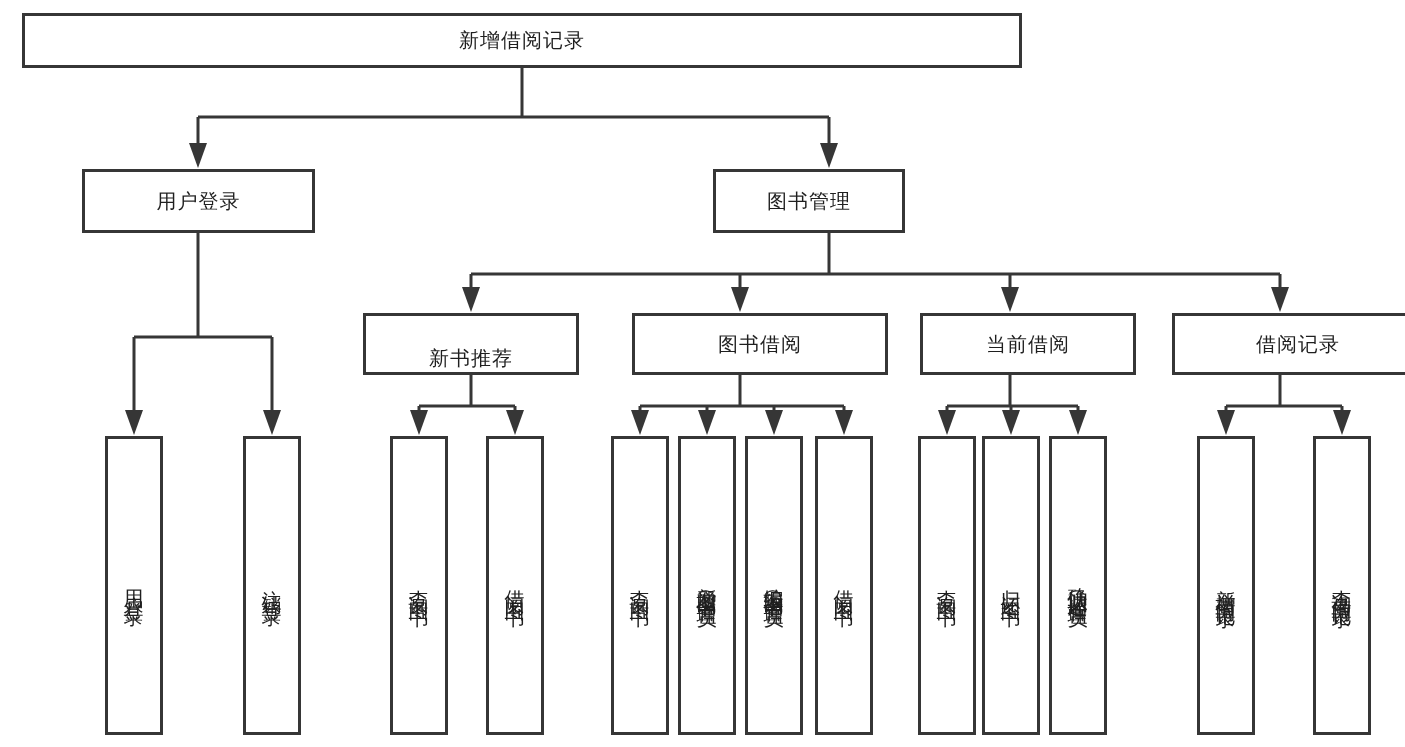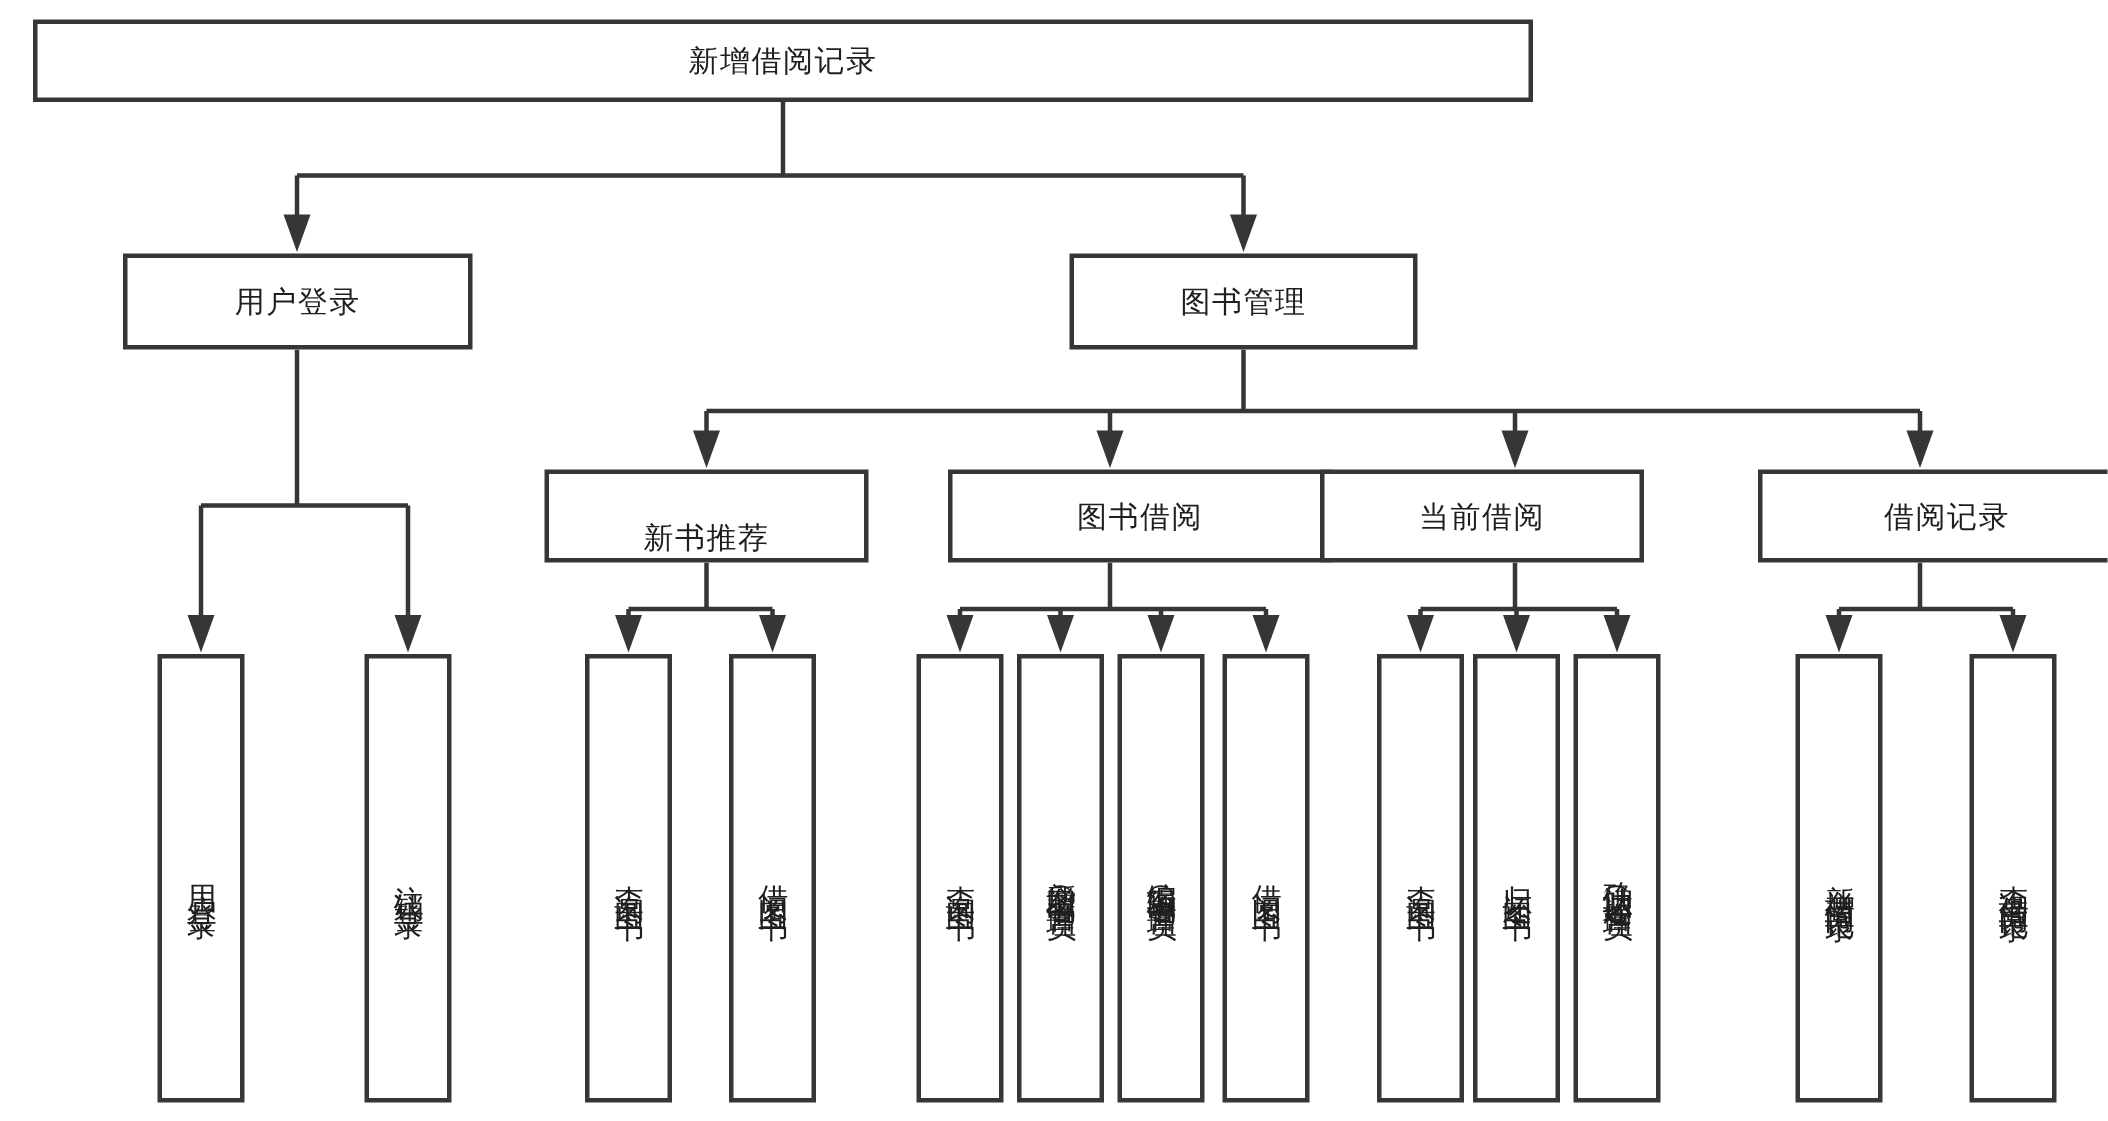--- a/index.html
+++ b/index.html
@@ -74,31 +74,31 @@
     </g>
   </svg>
 
   <div class="node" style="left:22px;top:13px;width:1000px;height:55px;">
     <span>新增借阅记录</span>
   </div>
 
   <div class="node" style="left:82px;top:169px;width:233px;height:64px;">
     <span>用户登录</span>
   </div>
-  <div class="node" style="left:713px;top:169px;width:232px;height:64px;">
+  <div class="node" style="left:713px;top:169px;width:192px;height:64px;">
     <span>图书管理</span>
   </div>
 
   <div class="node" style="left:363px;top:313px;width:216px;height:62px;align-items:flex-end;">
     <span>新书推荐</span>
   </div>
   <div class="node" style="left:632px;top:313px;width:256px;height:62px;">
     <span>图书借阅</span>
   </div>
-  <div class="node" style="left:880px;top:313px;width:216px;height:62px;">
+  <div class="node" style="left:920px;top:313px;width:216px;height:62px;">
     <span>当前借阅</span>
   </div>
   <div class="node" style="left:1172px;top:313px;width:252px;height:62px;">
     <span>借阅记录</span>
   </div>
 
   <div class="vnode" style="left:105px;top:436px;width:58px;height:299px;">
     <span>用户登录</span>
   </div>
   <div class="vnode" style="left:243px;top:436px;width:58px;height:299px;">

